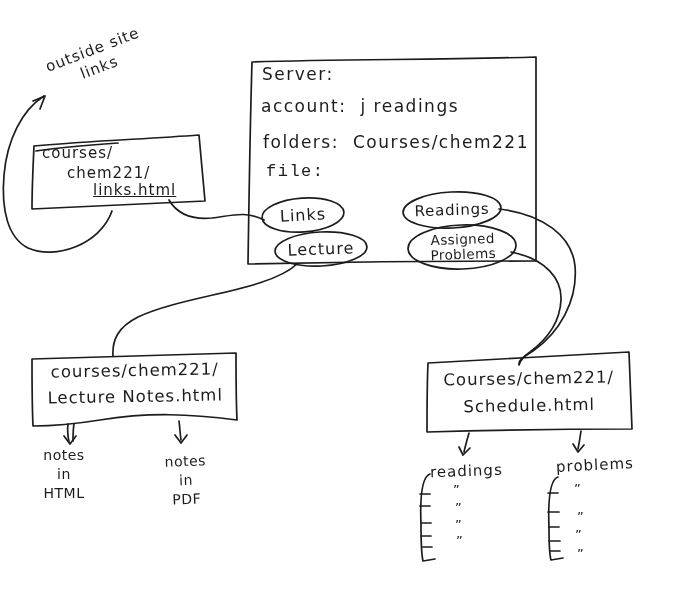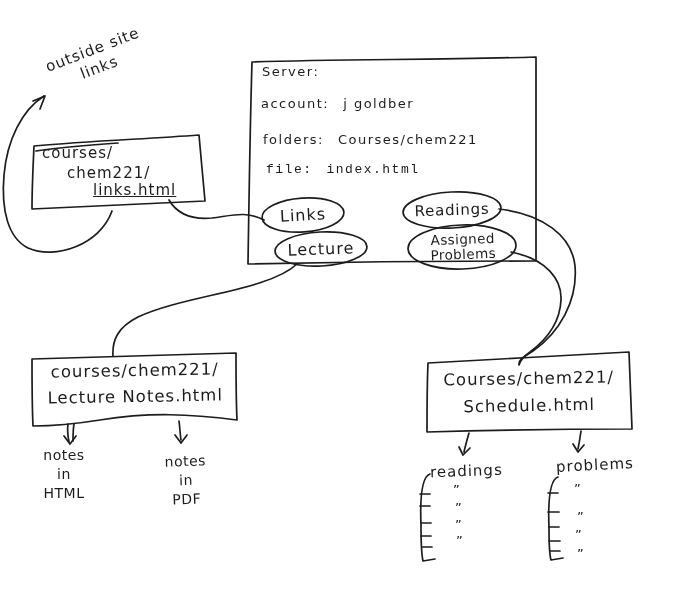--- a/index.html
+++ b/index.html
@@ -5,21 +5,21 @@
   html,body{margin:0;padding:0;background:#ffffff;}
   .canvas{
     position:relative;width:677px;height:600px;background:#ffffff;
     font-family:"DejaVu Sans",sans-serif;color:#1c1c1c;overflow:hidden;
   }
   svg.strokes{position:absolute;left:0;top:0;width:677px;height:600px;}
   svg.strokes path, svg.strokes ellipse, svg.strokes line{
     fill:none;stroke:#1c1c1c;stroke-width:1.7;stroke-linecap:round;stroke-linejoin:round;
   }
   .txt{position:absolute;white-space:nowrap;color:#1c1c1c;}
-  .hw-lg{font-size:13px;letter-spacing:1.5px;}
+  .hw-lg{font-size:17px;letter-spacing:1.5px;}
   .hw-md{font-size:15px;letter-spacing:1px;}
   .hw-sm{font-size:14px;letter-spacing:.5px;}
   .row{display:flex;}
   .row .val{margin-left:14px;}
   .col{text-align:center;white-space:nowrap;}
   
   .outside-label{left:36px;top:40px;width:120px;transform:rotate(-21deg);text-align:center;line-height:19px;}
   .lp1{left:42px;top:144px;}
   .lp2{left:67px;top:164px;}
   .lp3{left:93px;top:181px;text-decoration:underline;}
@@ -111,29 +111,28 @@
 
   <div class="txt hw-md lp1">courses/</div>
   <div class="txt hw-md lp2">chem221/</div>
   <div class="txt hw-md lp3">links.html</div>
 
   <div class="txt hw-lg row srv0">
     <span>Server:</span>
   </div>
   <div class="txt hw-lg row srv1">
     <span>account:</span>
-    <span class="val">j goldber</span>
+    <span class="val">j readings</span>
   </div>
   <div class="txt hw-lg row srv2">
     <span>folders:</span>
     <span class="val">Courses/chem221</span>
   </div>
   <div class="txt hw-lg row srv3">
     <span>file:</span>
-    <span class="val">index.html</span>
   </div>
 
   <div class="txt oval-links">Links</div>
   <div class="txt oval-lecture">Lecture</div>
   <div class="txt oval-readings">Readings</div>
   <div class="txt oval-assigned">
     <div>Assigned</div>
     <div>Problems</div>
   </div>
 

